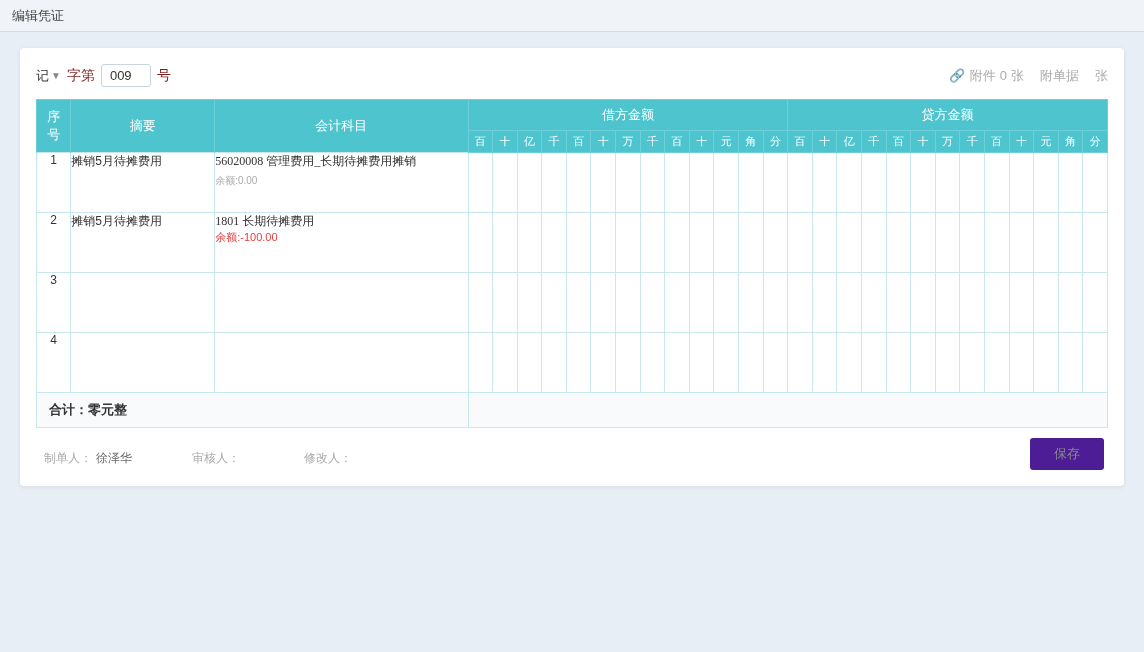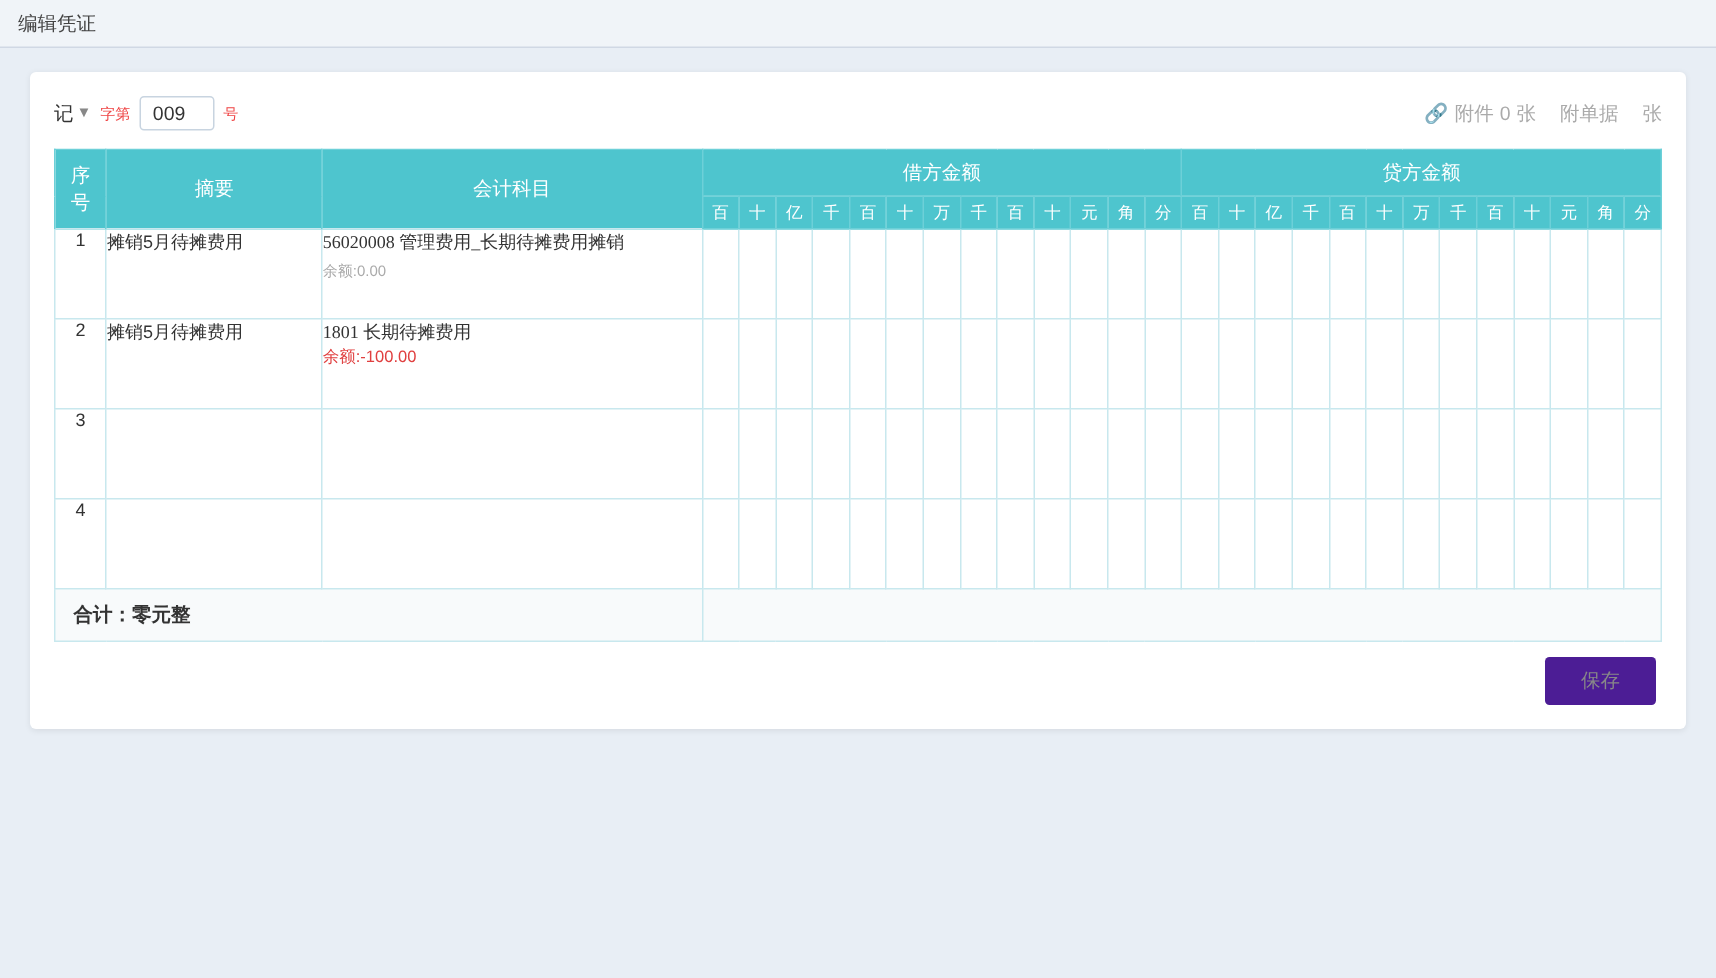--- a/index.html
+++ b/index.html
@@ -62,22 +62,22 @@
       align-items: center;
       gap: 12px;
       margin-bottom: 12px;
     }
     .field-group {
       display: flex;
       align-items: center;
       gap: 6px;
     }
     .field-label {
-      color: #ef4444;
-      font-size: 10px;
+      color: #7f1d1d;
+      font-size: 14px;
     }
     .field-dropdown {
       display: flex;
       align-items: center;
       gap: 2px;
       cursor: pointer;
       color: #333;
       font-size: 13px;
     }
     .chevron-down {
@@ -444,17 +444,31 @@
           <tr class="total-row">
             <td colspan="3">
               <span>合计：</span><span>零元整</span>
             </td>
             <td colspan="26"></td>
           </tr>
         </tfoot>
       </table>
 
       <div class="footer-area">
+        <div class="footer-row" style="display:flex; gap:60px; padding:8px 4px 0;">
+          <div class="footer-field">
+            <span>制单人：</span>
+            <span class="footer-value">徐泽华</span>
+          </div>
+          <div class="footer-field">
+            <span>审核人：</span>
+            <span class="footer-value"></span>
+          </div>
+          <div class="footer-field">
+            <span>修改人：</span>
+            <span class="footer-value"></span>
+          </div>
+        </div>
         <button class="save-btn">保存</button>
       </div>
     </div>
   </div>
 </div>
 
 </body></html>

